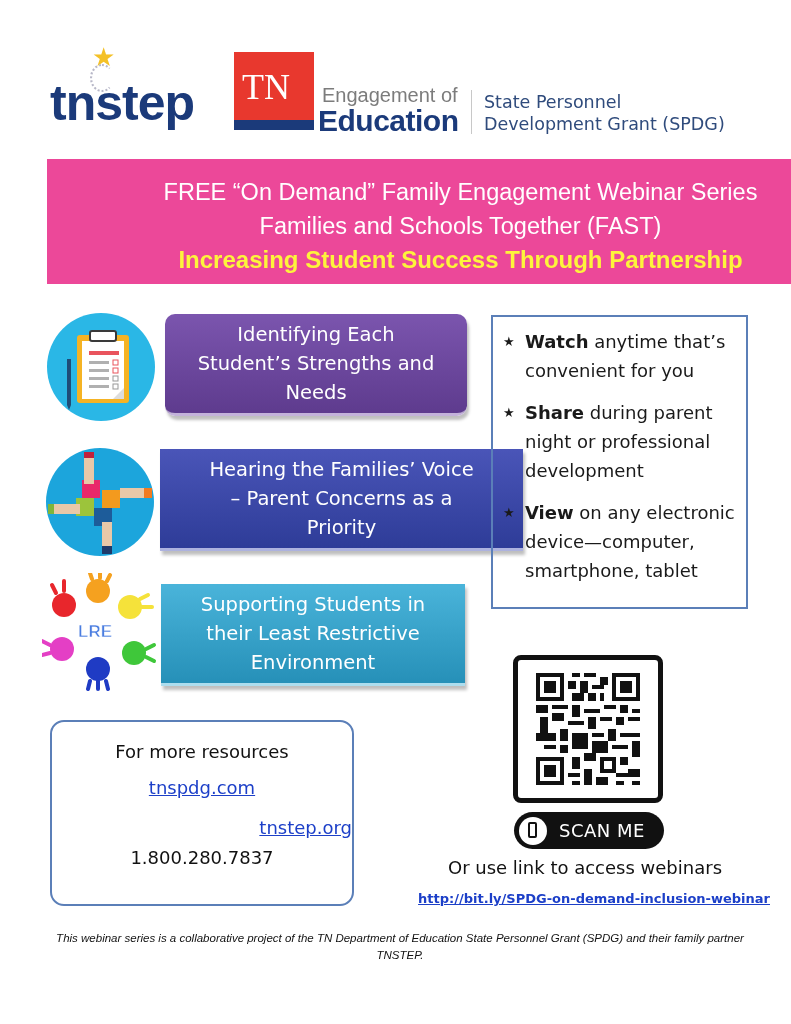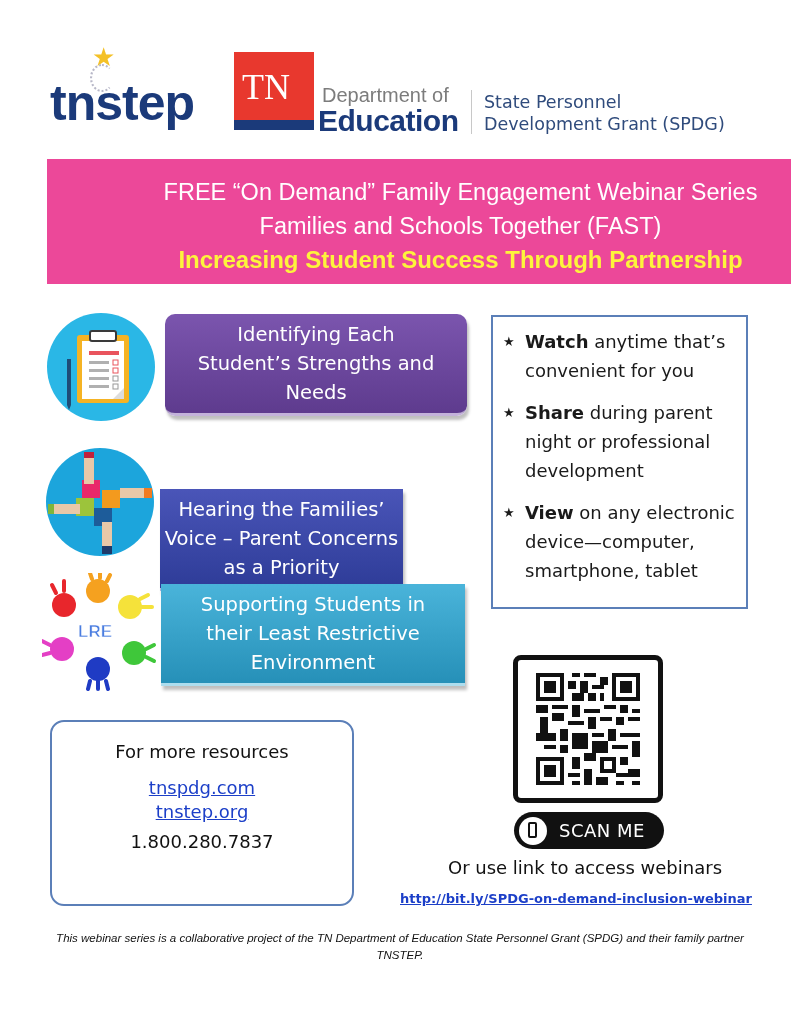--- a/index.html
+++ b/index.html
@@ -23,65 +23,65 @@
   
   .banner { left: 47px; top: 159px; width: 763px; height: 125px; background: #ec4899; text-align: center; font-family: "Liberation Sans", sans-serif; padding-left: 32px; }
   .banner .line1, .banner .line2 { font-size: 23.5px; color: #ffffff; line-height: 34px; }
   .banner .line1 { margin-top: 16px; }
   .banner .line3 { font-size: 24px; font-weight: bold; color: #fdf43b; line-height: 34px; }
 
   
   .circle-icon { border-radius: 50%; overflow: hidden; }
   .topic-box { color: #ffffff; text-align: center; font-family: "DejaVu Sans", sans-serif; font-size: 19.5px; line-height: 29px; display: flex; align-items: center; justify-content: center; box-shadow: 2px 4px 3px rgba(0,0,0,0.25); border-bottom: 3px solid rgba(255,255,255,0.55); }
   .topic1 { left: 165px; top: 314px; width: 302px; height: 99px; background: linear-gradient(#7b55ae, #5e3b8e); border-radius: 10px; }
-  .topic2 { left: 160px; top: 449px; width: 243px; height: 99px; background: linear-gradient(#4a55b8, #2e3c98); margin-top: 40px; }
+  .topic2 { left: 160px; top: 449px; width: 363px; height: 99px; background: linear-gradient(#4a55b8, #2e3c98); }
   .topic3 { left: 161px; top: 584px; width: 304px; height: 99px; background: linear-gradient(#4ab4da, #2690b8); }
 
   
   .features { left: 491px; top: 315px; width: 257px; height: 294px; border: 2px solid #5b7fb8; box-sizing: border-box; padding: 10px 8px 0 10px; font-family: "DejaVu Sans", sans-serif; font-size: 18px; line-height: 29px; color: #1a1a1a; }
   .feature-item { display: flex; margin-bottom: 13px; }
   .feature-star { font-size: 13px; width: 22px; flex-shrink: 0; line-height: 29px; }
   .feature-item b { font-weight: bold; }
 
   
   .resources { left: 50px; top: 720px; width: 304px; height: 186px; border: 2.5px solid #5b7fb8; border-radius: 14px; box-sizing: border-box; text-align: center; font-family: "DejaVu Sans", sans-serif; font-size: 18px; color: #111; }
   .resources .res-title { margin-top: 18px; line-height: 24px; }
   .resources a { color: #1c3fc8; text-decoration: underline; display: block; }
   .resources .link1 { margin-top: 12px; line-height: 24px; }
-  .resources .link2 { margin-top: 0; line-height: 24px; }
+  .resources .link2 { margin-top: 16px; line-height: 24px; text-align: right; }
   .resources .phone { margin-top: 6px; line-height: 24px; }
 
   
   .qr-frame { left: 513px; top: 655px; width: 150px; height: 148px; border: 5px solid #111; border-radius: 8px; box-sizing: border-box; background: #fff; }
   .qr-frame svg { position: absolute; left: 18px; top: 13px; }
   .scan-pill { left: 514px; top: 812px; width: 150px; height: 37px; background: #111; border-radius: 19px; color: #fff; font-family: "DejaVu Sans", sans-serif; font-size: 18px; display: flex; align-items: center; }
   .scan-phone { width: 28px; height: 28px; border-radius: 50%; background: #fff; margin-left: 5px; position: relative; }
   .scan-phone span { position: absolute; left: 9px; top: 5px; width: 9px; height: 16px; border: 2px solid #111; border-radius: 2px; box-sizing: border-box; }
   .scan-label { margin-left: 12px; letter-spacing: 0.5px; }
 
   .or-text { left: 400px; top: 857px; width: 370px; text-align: center; font-family: "DejaVu Sans", sans-serif; font-size: 18px; color: #111; }
-  .webinar-link { left: 400px; top: 891px; width: 370px; text-align: left; font-family: "DejaVu Sans", sans-serif; font-size: 13px; font-weight: bold; color: #1c3fc8; text-decoration: underline; }
+  .webinar-link { left: 400px; top: 891px; width: 370px; text-align: right; font-family: "DejaVu Sans", sans-serif; font-size: 13px; font-weight: bold; color: #1c3fc8; text-decoration: underline; }
 
   .footer-note { left: 40px; top: 930px; width: 720px; text-align: center; font-family: Liberation Sans, sans-serif; font-style: italic; font-size: 11.5px; line-height: 17px; color: #111; }
   .date { left: 680px; top: 1031px; font-family: "Liberation Sans", sans-serif; font-size: 11px; color: #111; }
 </style>
 </head>
 <body>
 
 <div class="abs tnstep-logo">
   <span class="tnstep-star">★</span>
   <span class="tnstep-swirl"></span>
   <span class="tnstep-text">tnstep</span>
 </div>
 
 <div class="abs tn-block">
   <div class="tn-letters">TN</div>
   <div class="tn-bar"></div>
 </div>
-<div class="abs doe-top">Department of</div>
+<div class="abs doe-top">Engagement of</div>
 <div class="abs doe-bottom">Education</div>
 <div class="abs logo-divider"></div>
 <div class="abs spdg-text">
   <div>State Personnel</div>
   <div>Development Grant (SPDG)</div>
 </div>
 
 <div class="abs banner">
   <div class="line1">FREE “On Demand” Family Engagement Webinar Series</div>
   <div class="line2">Families and Schools Together (FAST)</div>

